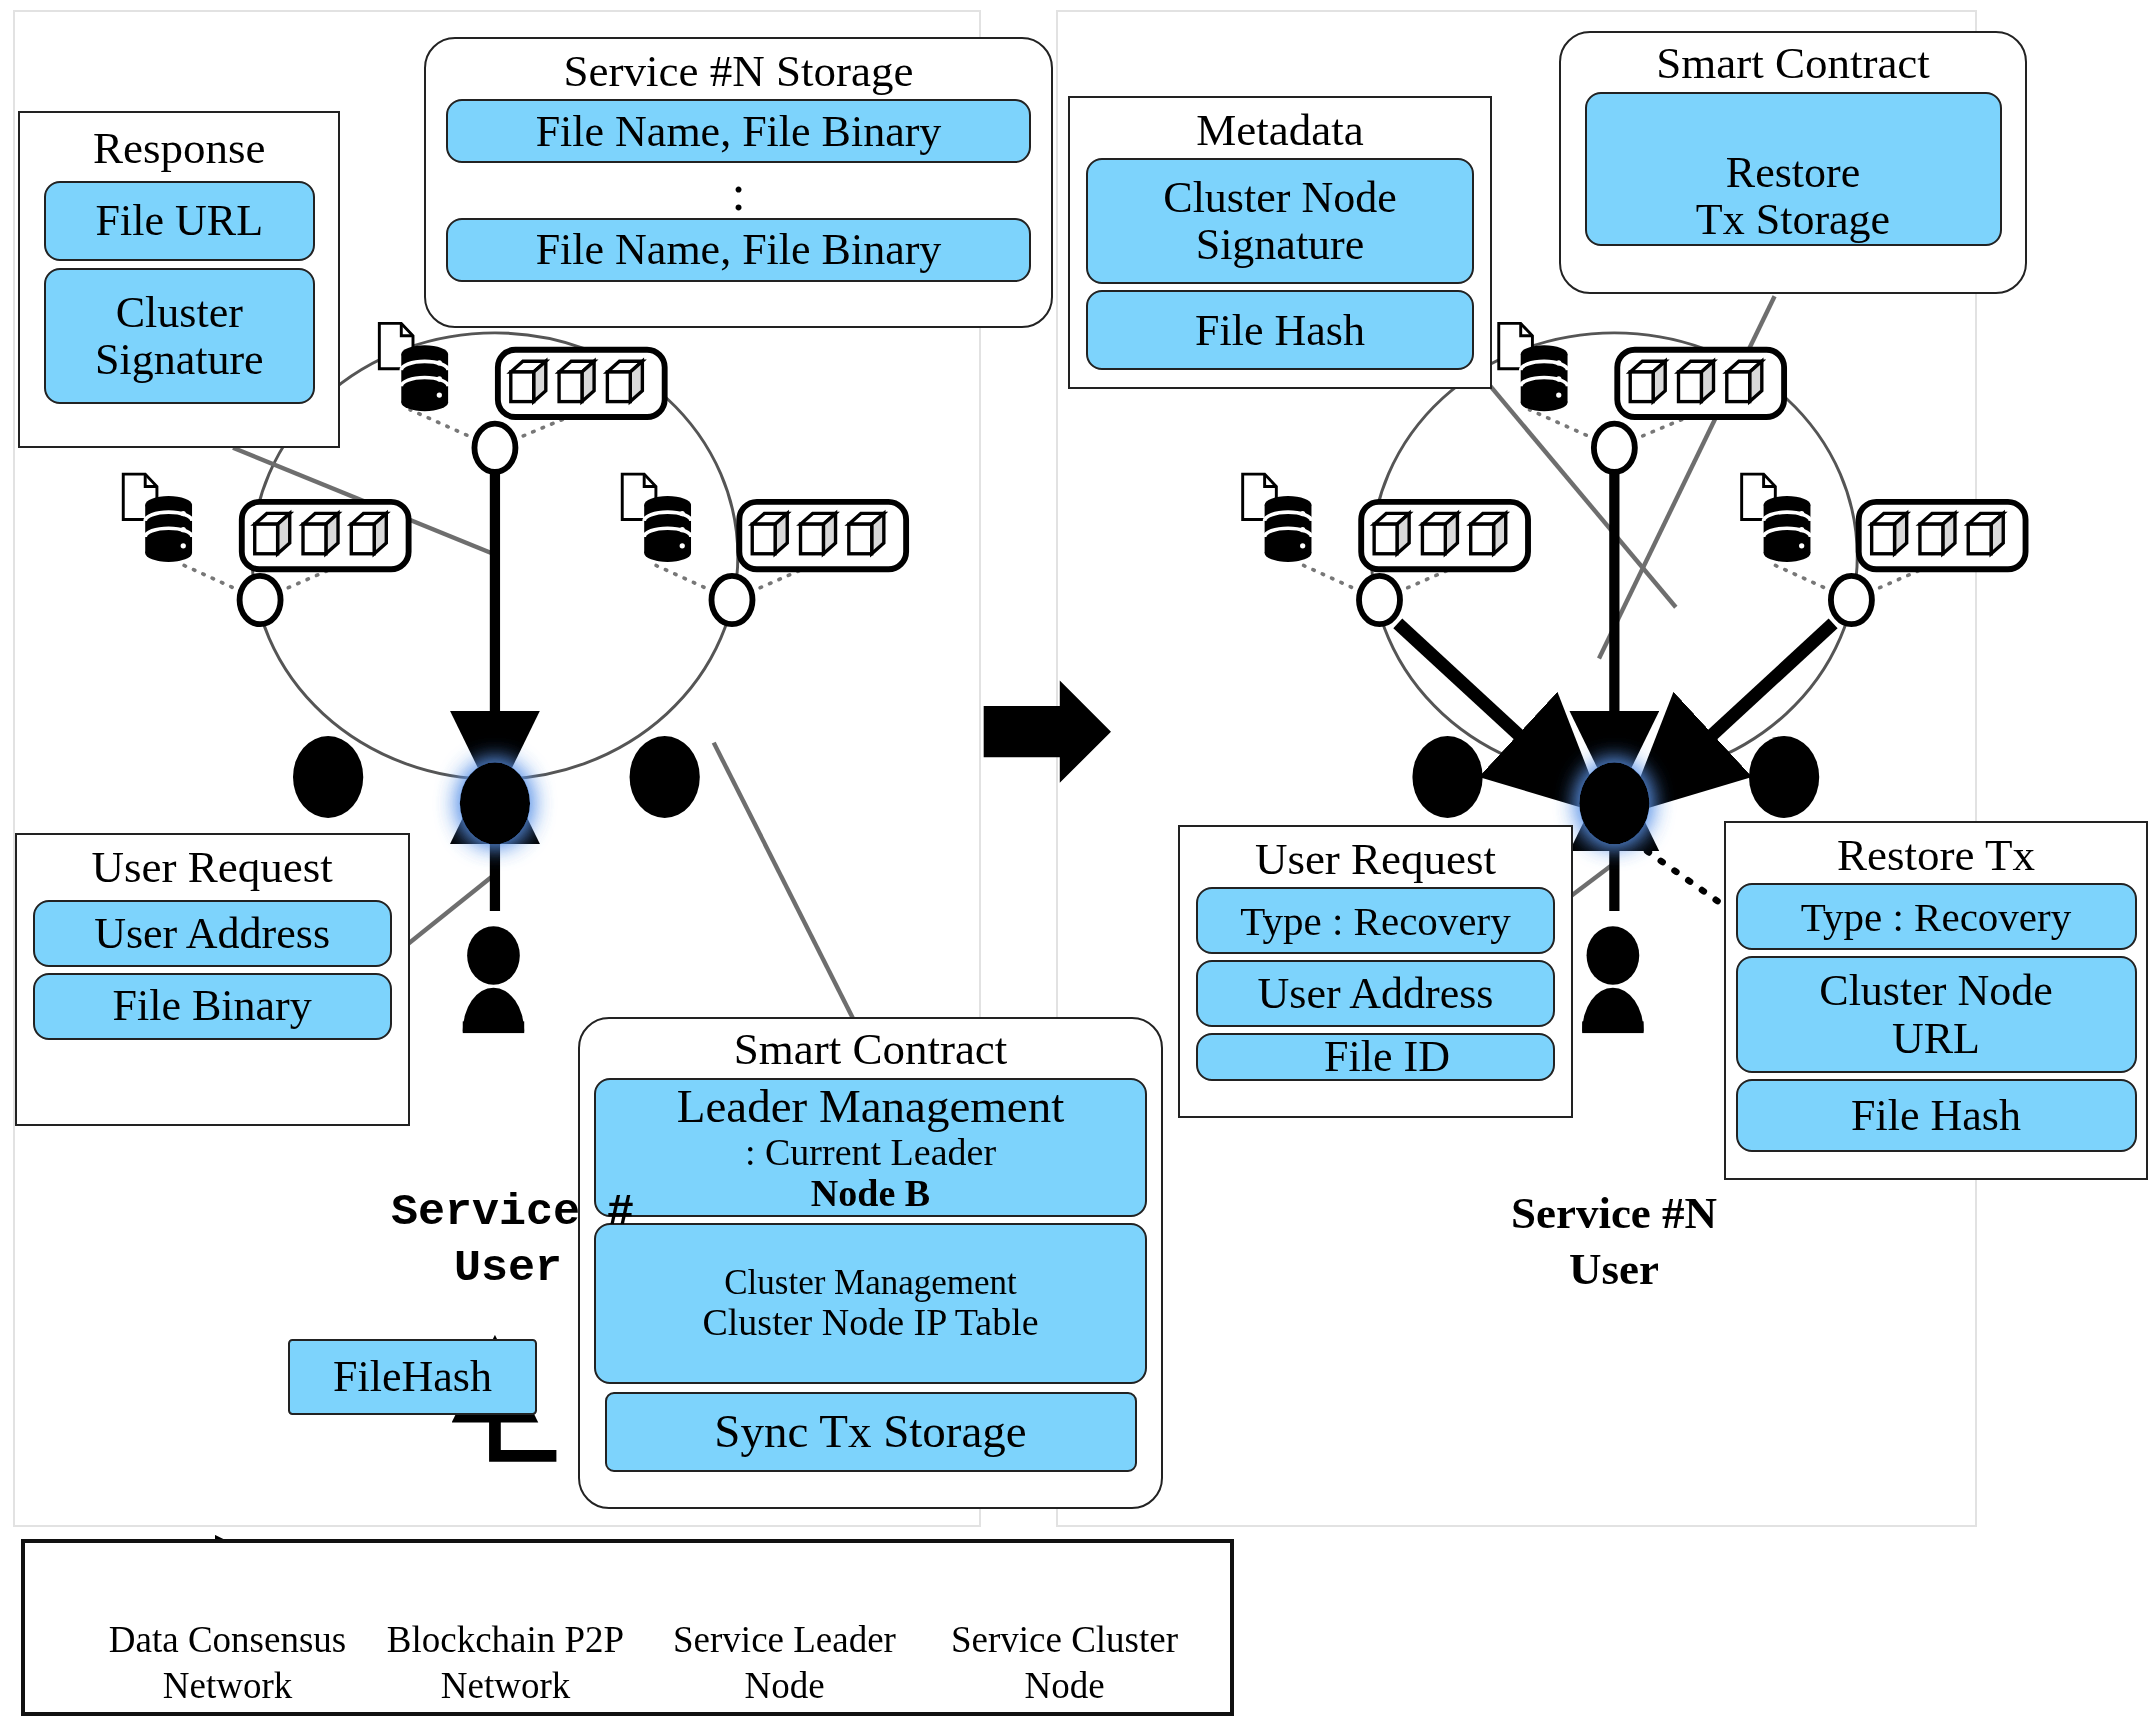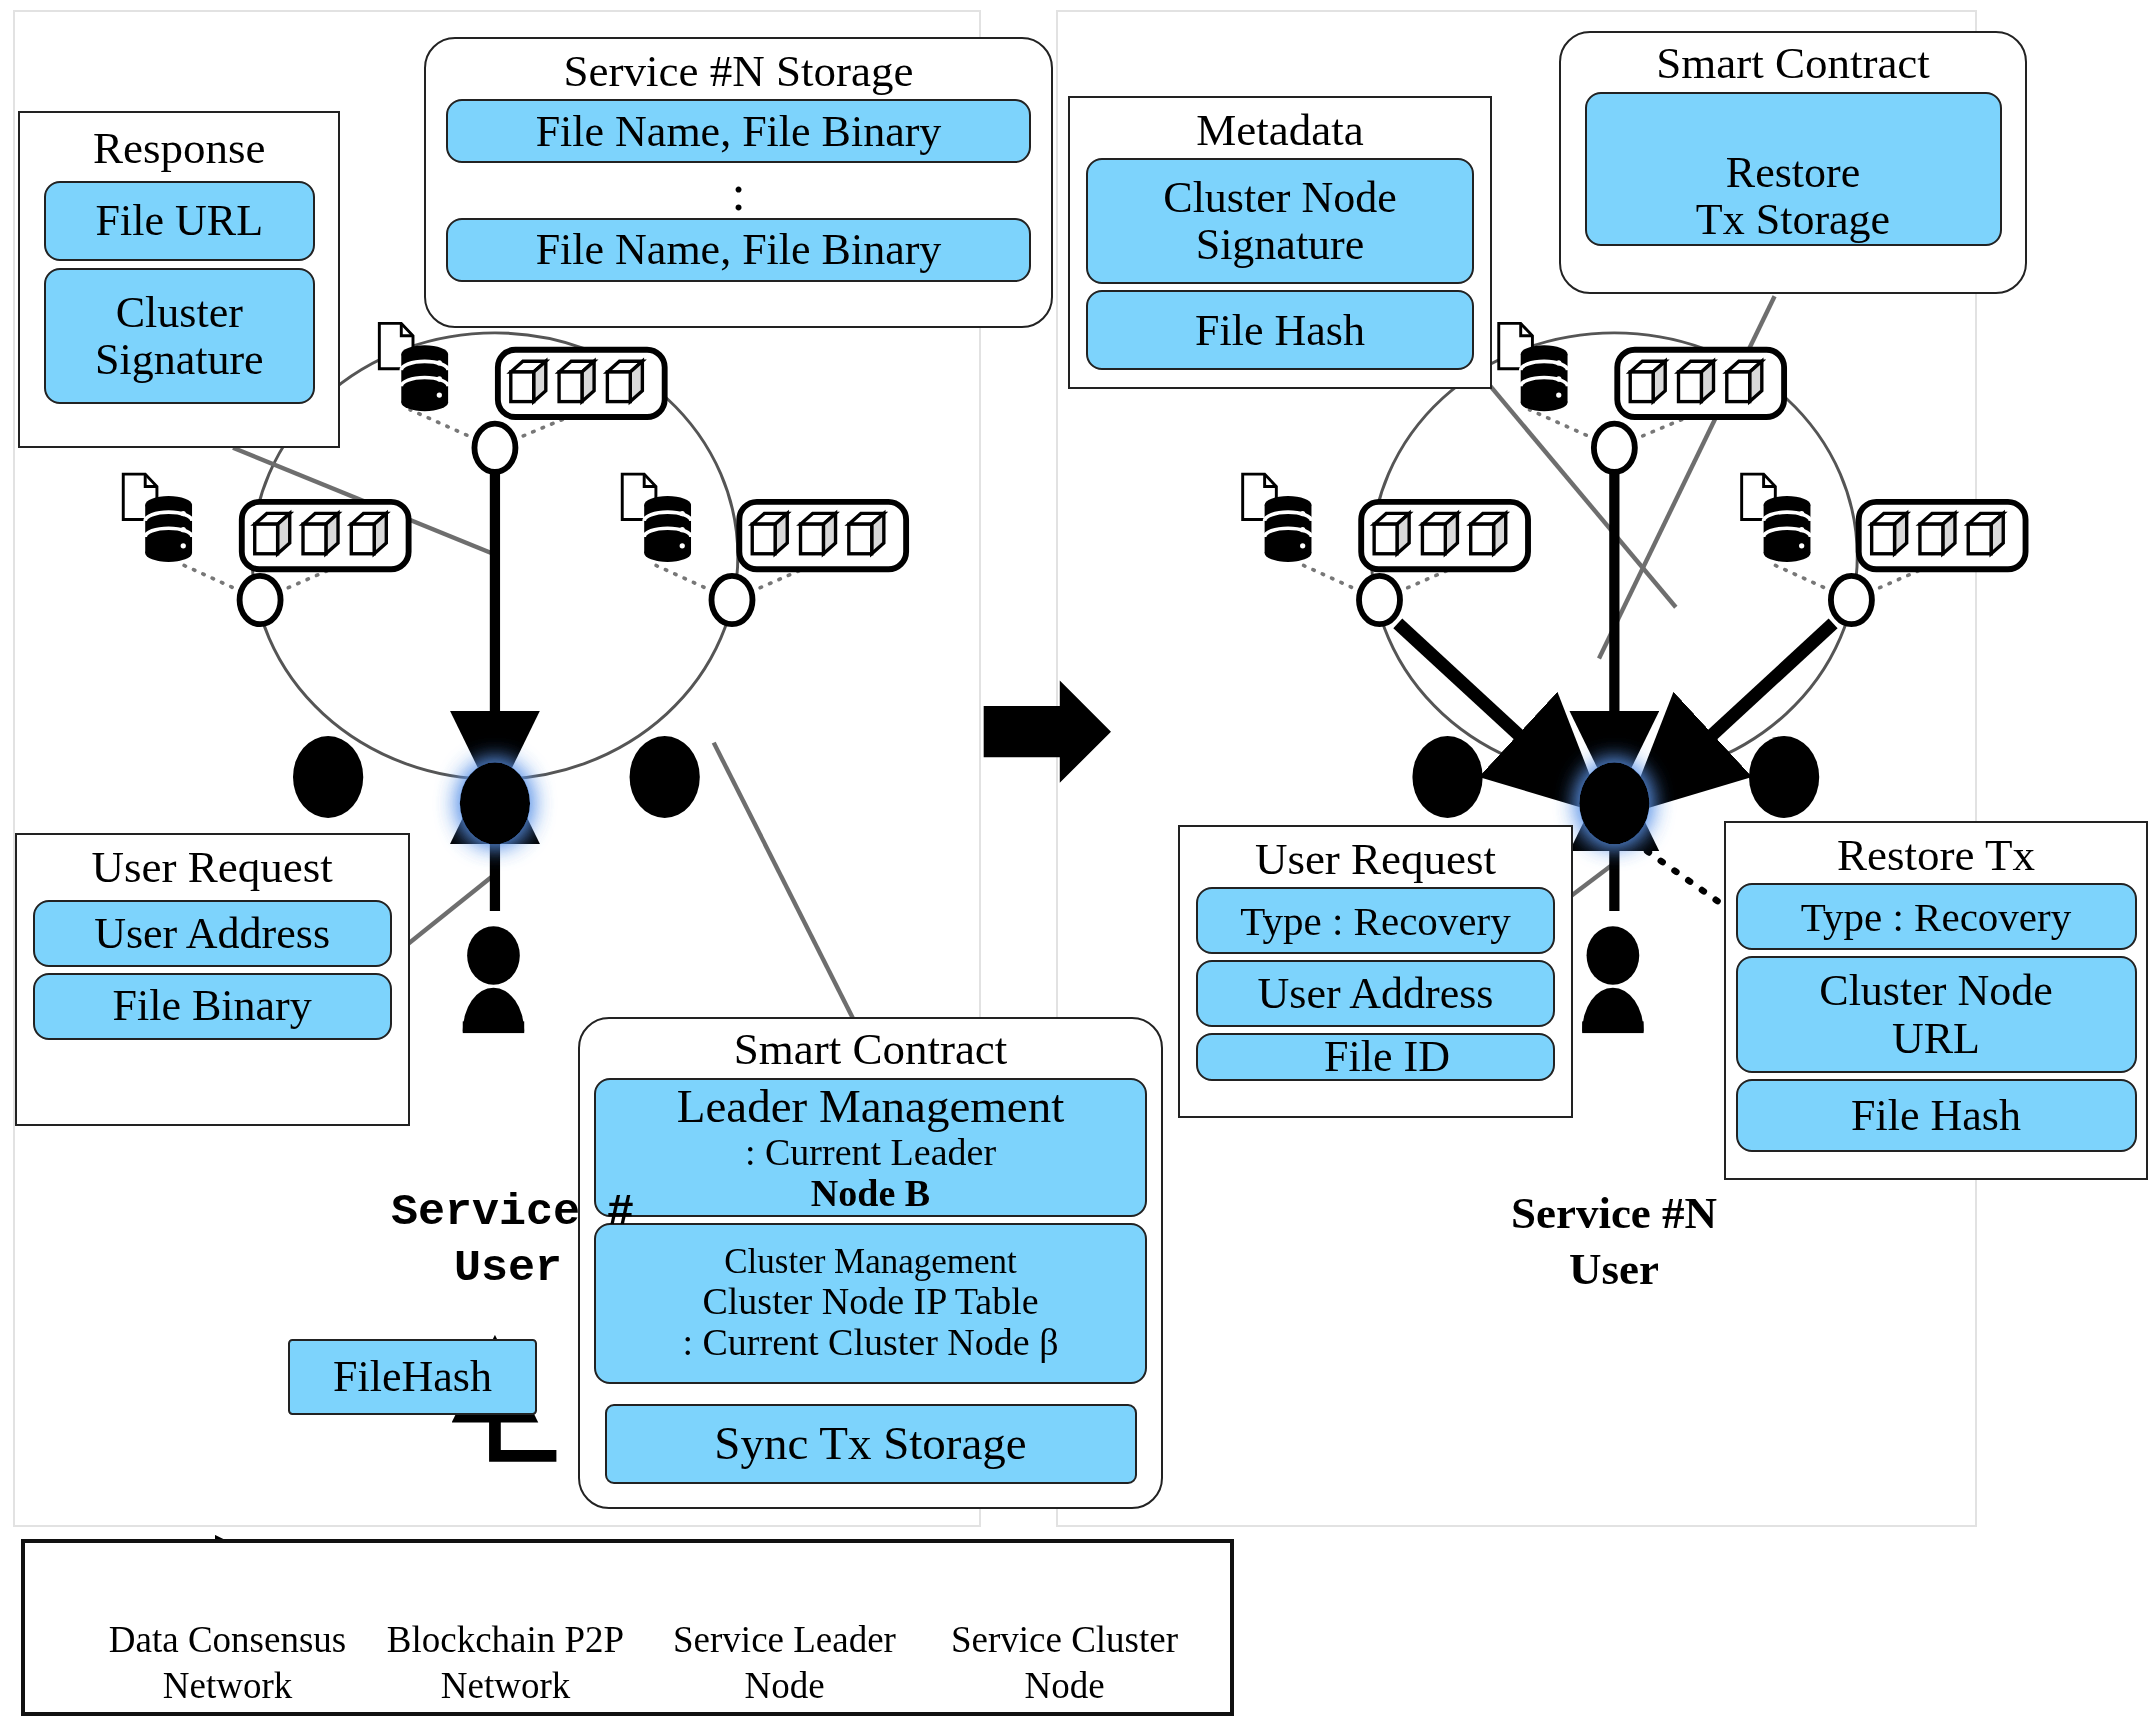--- a/index.html
+++ b/index.html
@@ -282,23 +282,22 @@
 <div class="box round" style="left:578px;top:1017px;width:585px;height:492px;padding:2.9px 13px 13px;">
   <div class="title">Smart Contract</div>
   <div class="sub" style="width:553px;height:139px;margin-top:1.5px;">
     <span style="font-size:47px;">Leader Management</span>
     <span class="l2">: Current Leader</span>
     <span class="l2 bold">Node B</span>
   </div>
   <div class="sub" style="width:553px;height:161px;margin-top:5.9px;">
     <span style="font-size:35px;">Cluster Management</span>
     <span class="l2">Cluster Node IP Table</span>
-    <span class="l2">: Current Cluster Node β</span>
-  </div>
-  <div class="sub" style="width:532px;height:80px;margin-top:20px;border-radius:9px;">
+  </div>
+  <div class="sub" style="width:532px;height:80px;margin-top:8px;border-radius:9px;">
     <span style="font-size:47px;">Sync Tx Storage</span>
   </div>
 </div>
 
 <div class="sub sq" style="position:absolute;left:288px;top:1339px;width:249px;height:76px;">
   <span>FileHash</span>
 </div>
 
 <div class="userlabel" style="left:391px;top:1185px;width:234px;font-family:Liberation Mono, monospace;">
   <span>Service #</span><br>

